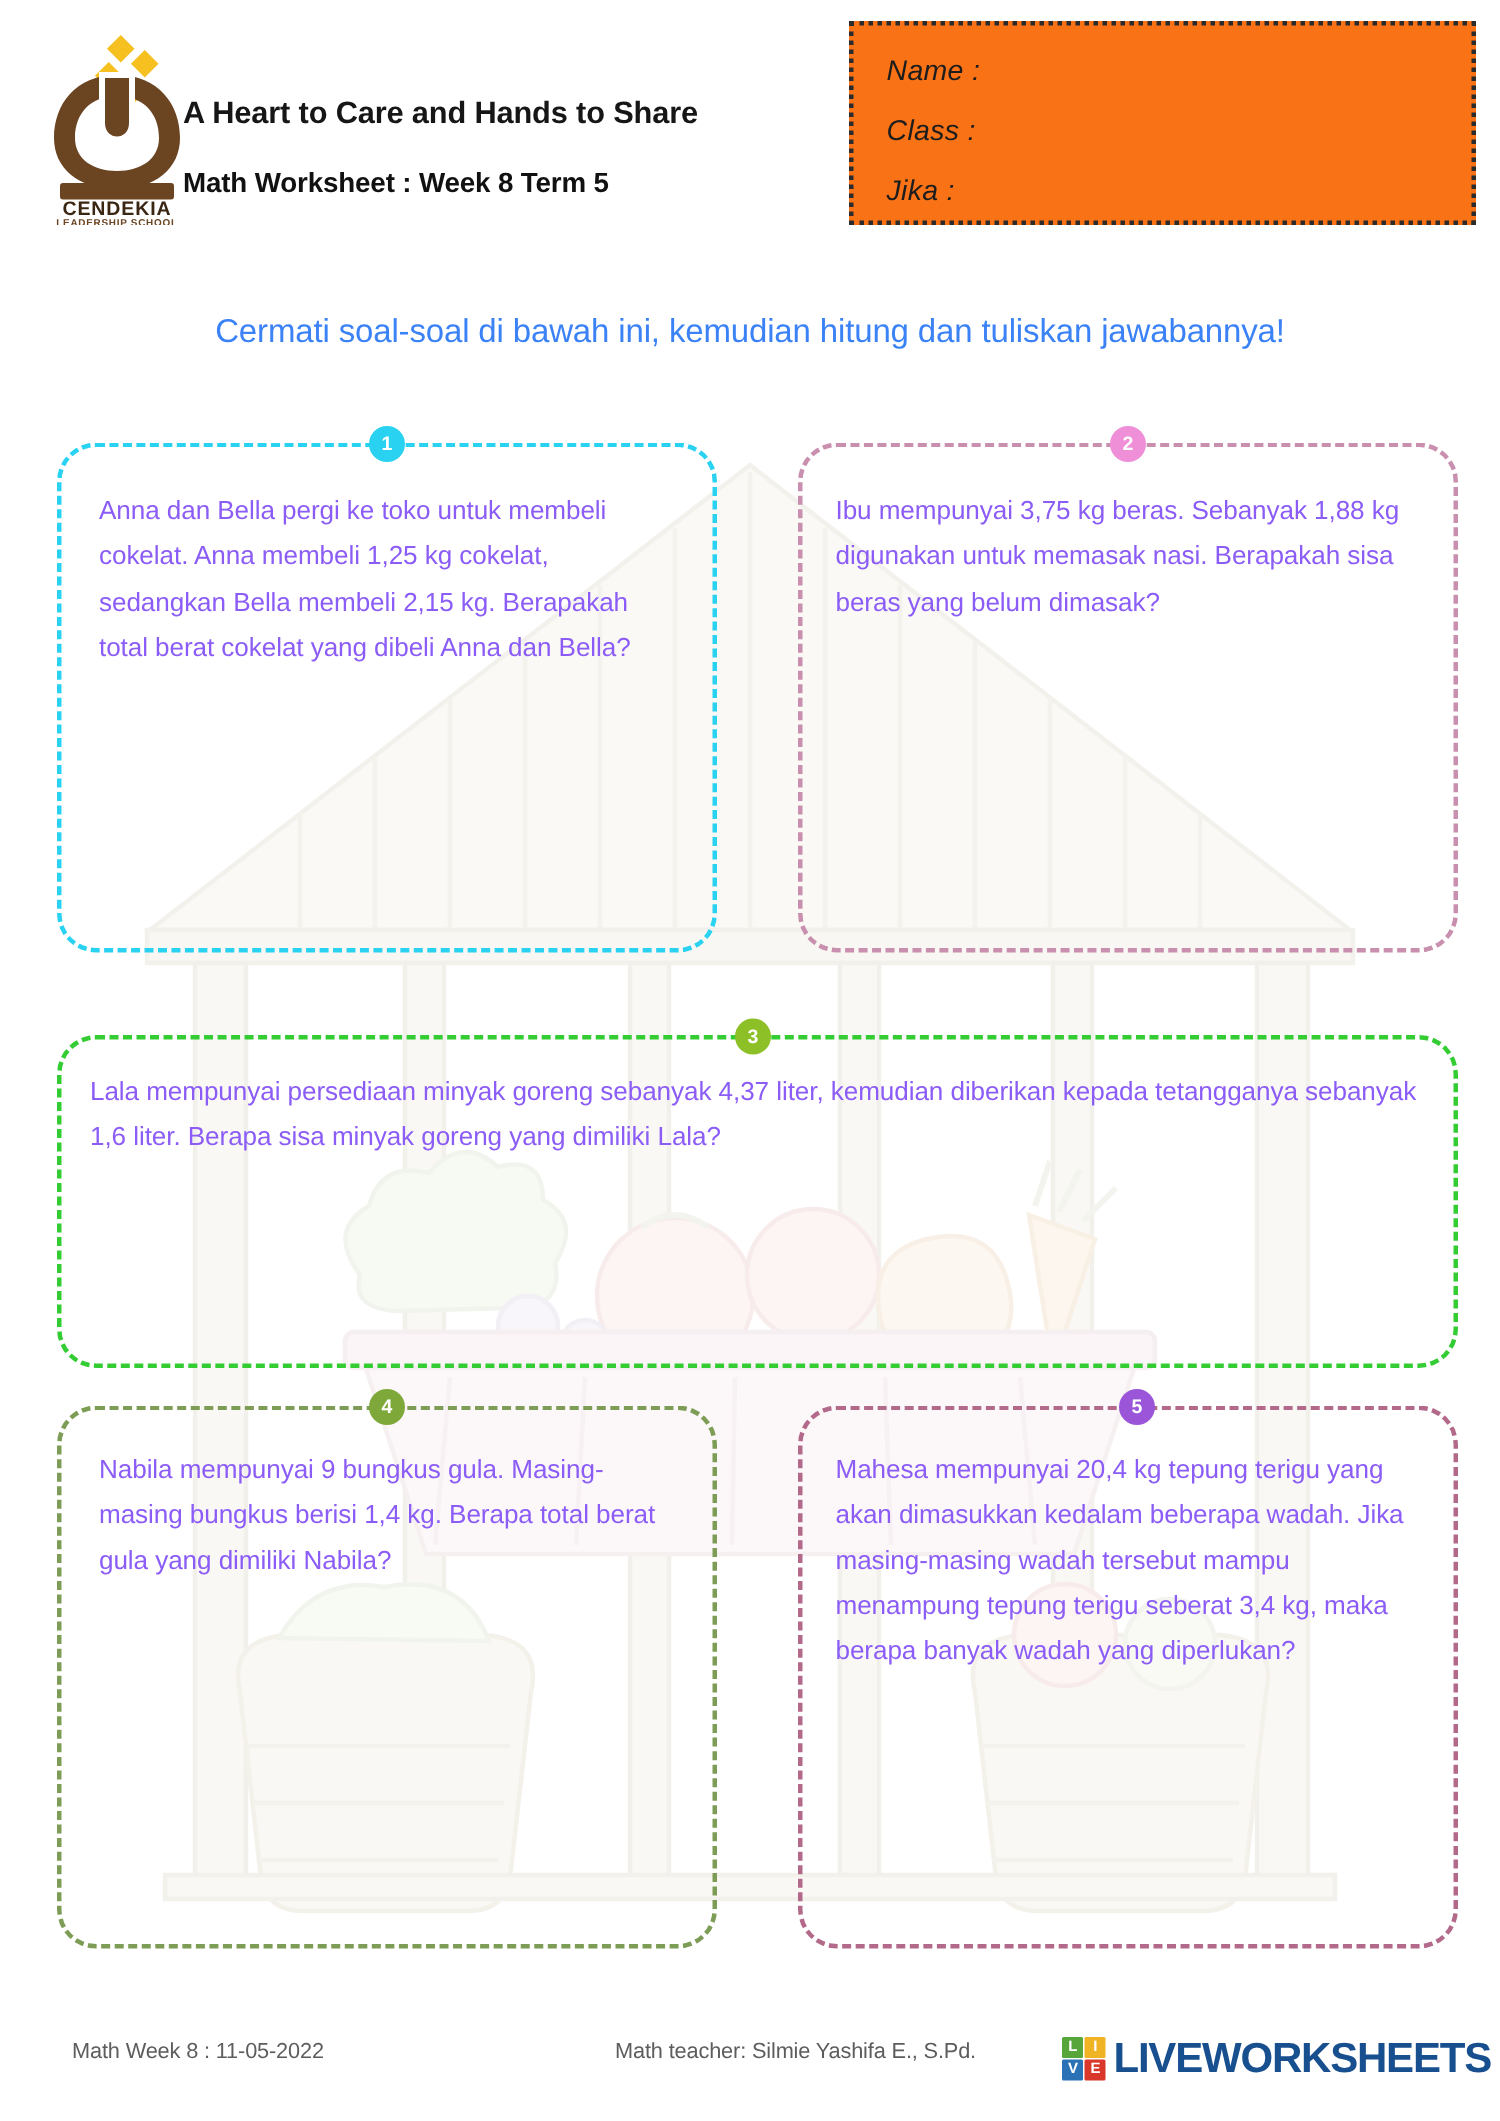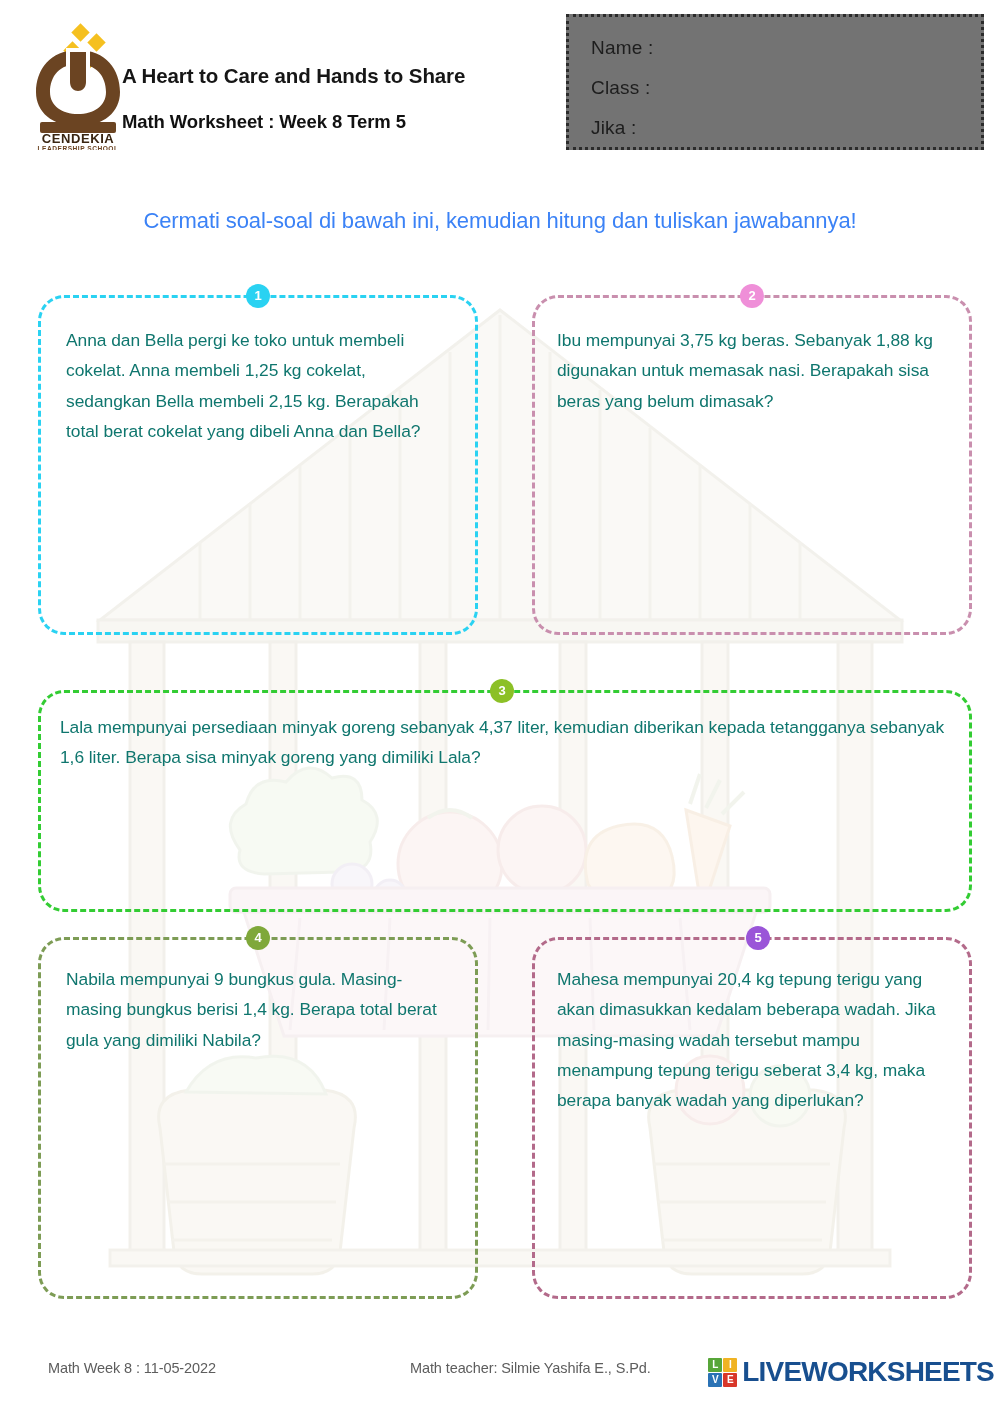--- a/index.html
+++ b/index.html
@@ -75,21 +75,22 @@
   }
 
   .idbox {
     position: absolute;
     left: 566px;
     top: 14px;
     width: 418px;
     height: 136px;
     border: 3px dotted #2b2b2b;
     box-sizing: border-box;
-    background: #737373;
+    background: #f97316;
+    font-style: italic;
   }
   .idrow {
     position: absolute;
     left: 22px;
     font-size: 19px;
     color: #1d1d1d;
     white-space: nowrap;
     letter-spacing: 0.2px;
   }
   .idrow .lbl { display: inline-block; width: 62px; }
@@ -127,21 +128,21 @@
     position: absolute;
     box-sizing: border-box;
     border-width: 3px;
     border-style: dashed;
     border-radius: 26px;
     background: transparent;
     z-index: 2;
   }
   .qtext {
     position: absolute;
-    color: #0f766e;
+    color: #8b5cf6;
     font-size: 17.4px;
     line-height: 1.74;
     letter-spacing: -0.05px;
     z-index: 3;
   }
   .badge {
     position: absolute;
     width: 24px;
     height: 24px;
     border-radius: 50%;

